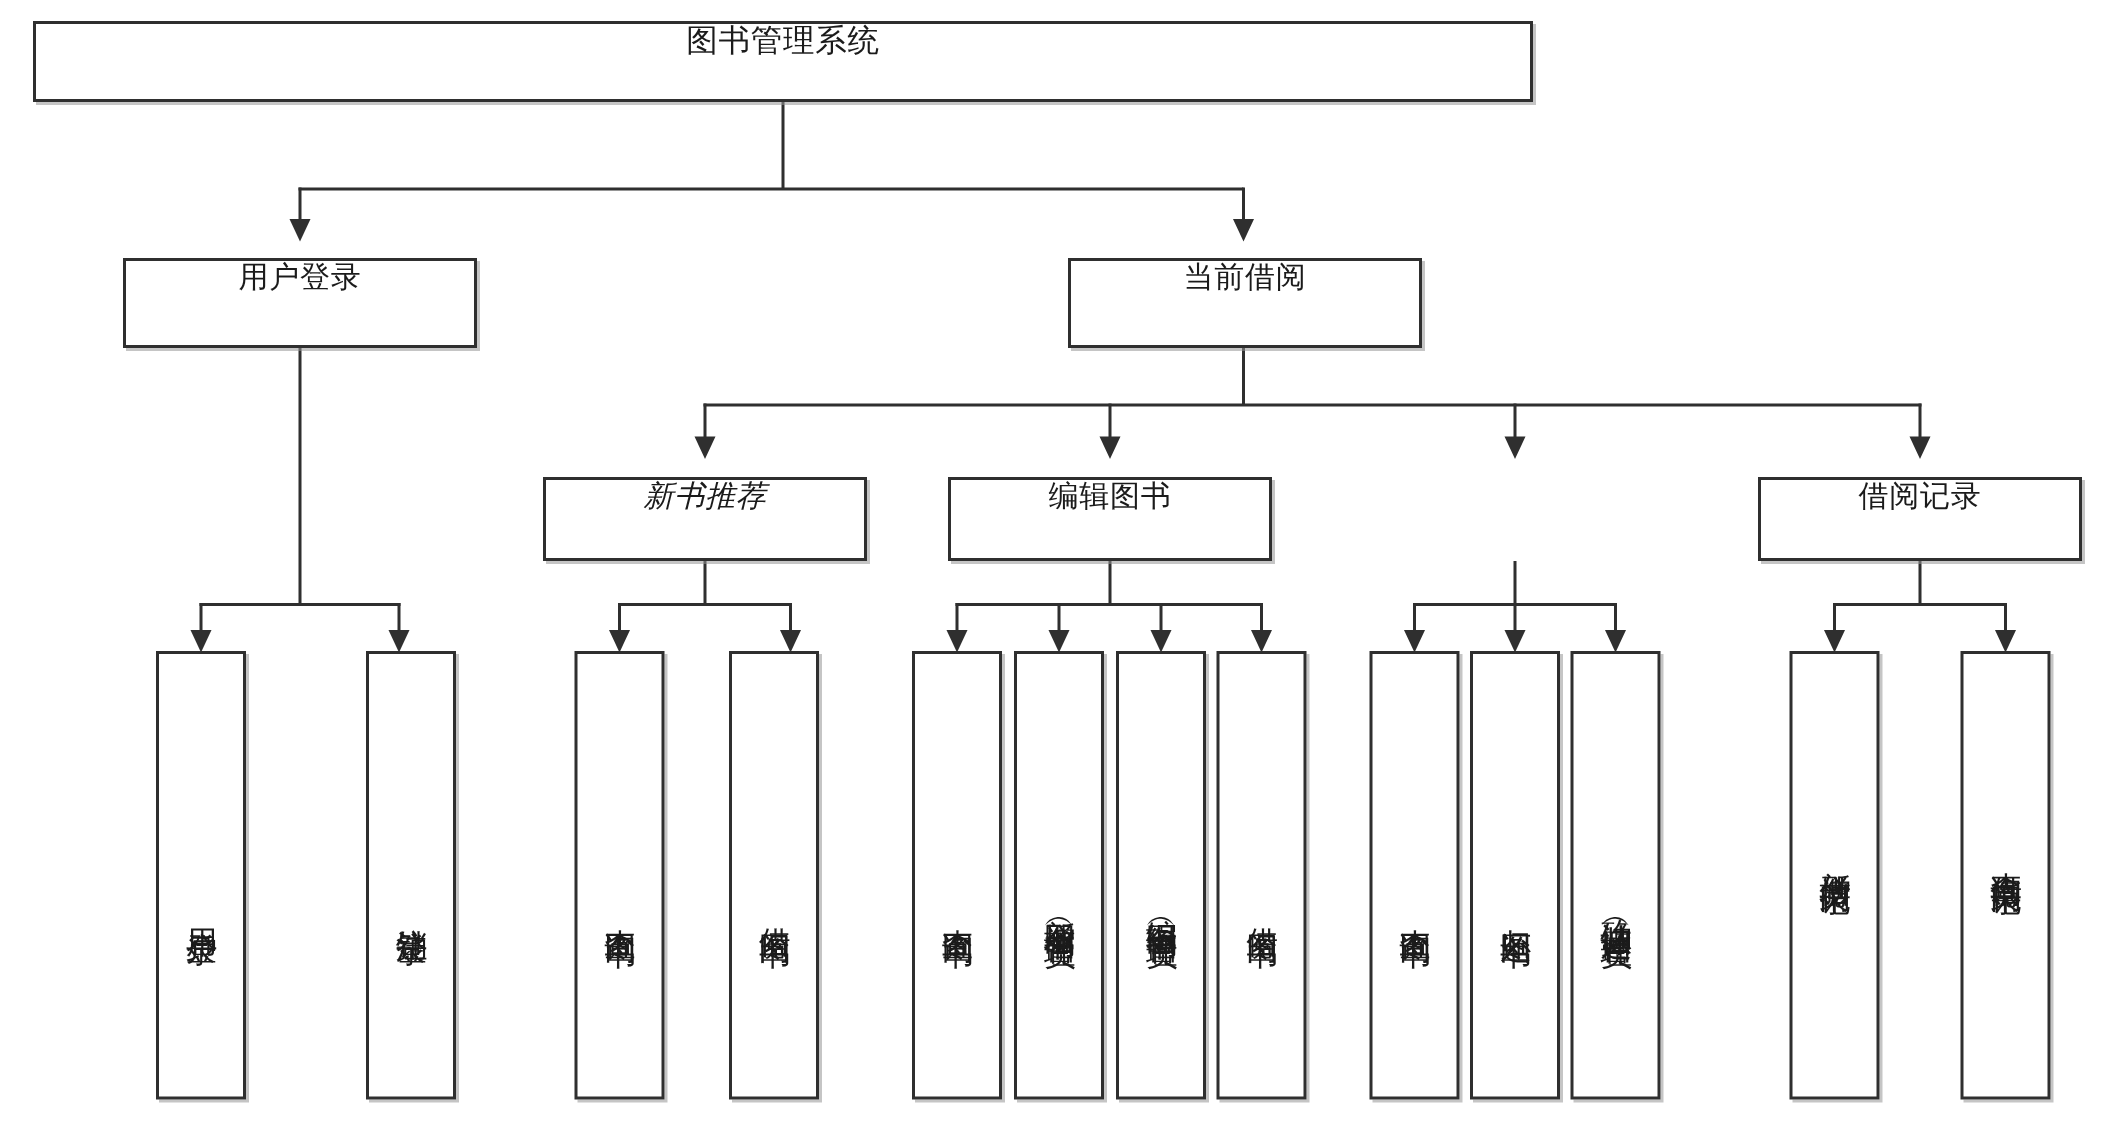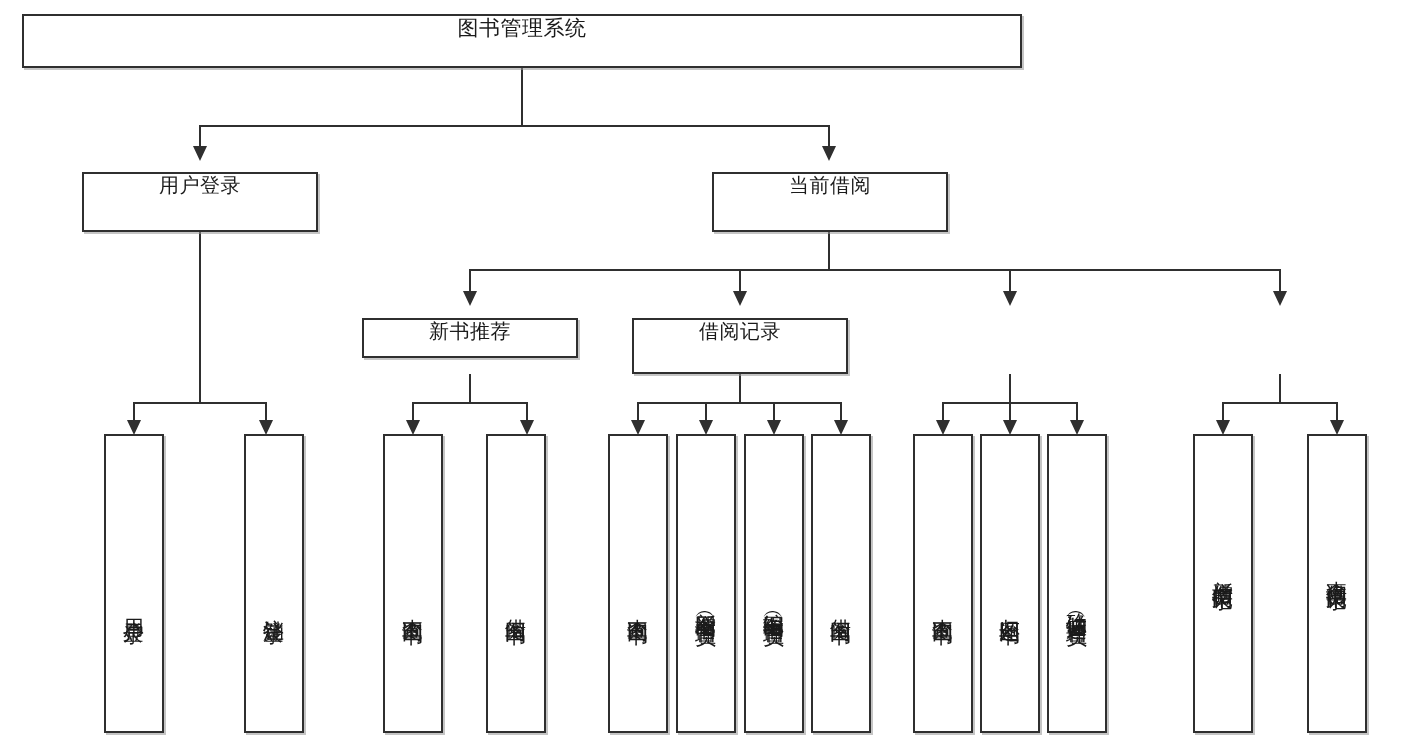--- a/index.html
+++ b/index.html
@@ -118,24 +118,27 @@
   <div class="ln h" style="left:469px;top:269px;width:812px;height:2px;"></div>
   <div class="ln v" style="left:469px;top:269px;width:2px;height:24px;"></div>
   <div class="ln v" style="left:739px;top:269px;width:2px;height:24px;"></div>
   <div class="ln v" style="left:1009px;top:269px;width:2px;height:24px;"></div>
   <div class="ln v" style="left:1279px;top:269px;width:2px;height:24px;"></div>
   <div class="arw" style="left:463px;top:291px;"></div>
   <div class="arw" style="left:733px;top:291px;"></div>
   <div class="arw" style="left:1003px;top:291px;"></div>
   <div class="arw" style="left:1273px;top:291px;"></div>
 
-  <div class="node lvl3" style="left:362px;top:318px;width:216px;height:40px;">
+  <div class="node lvl3" style="left:362px;top:318px;width:216px;height:56px;font-style:italic;">
     <span class="lbl">新书推荐</span>
   </div>
   <div class="node lvl3" style="left:632px;top:318px;width:216px;height:56px;">
+    <span class="lbl">编辑图书</span>
+  </div>
+  <div class="node lvl3" style="left:1172px;top:318px;width:216px;height:56px;">
     <span class="lbl">借阅记录</span>
   </div>
 
   <div class="ln v" style="left:469px;top:374px;width:2px;height:29px;"></div>
   <div class="ln h" style="left:412px;top:402px;width:116px;height:2px;"></div>
   <div class="ln v" style="left:412px;top:402px;width:2px;height:20px;"></div>
   <div class="ln v" style="left:526px;top:402px;width:2px;height:20px;"></div>
   <div class="arw" style="left:406px;top:420px;"></div>
   <div class="arw" style="left:520px;top:420px;"></div>
 

